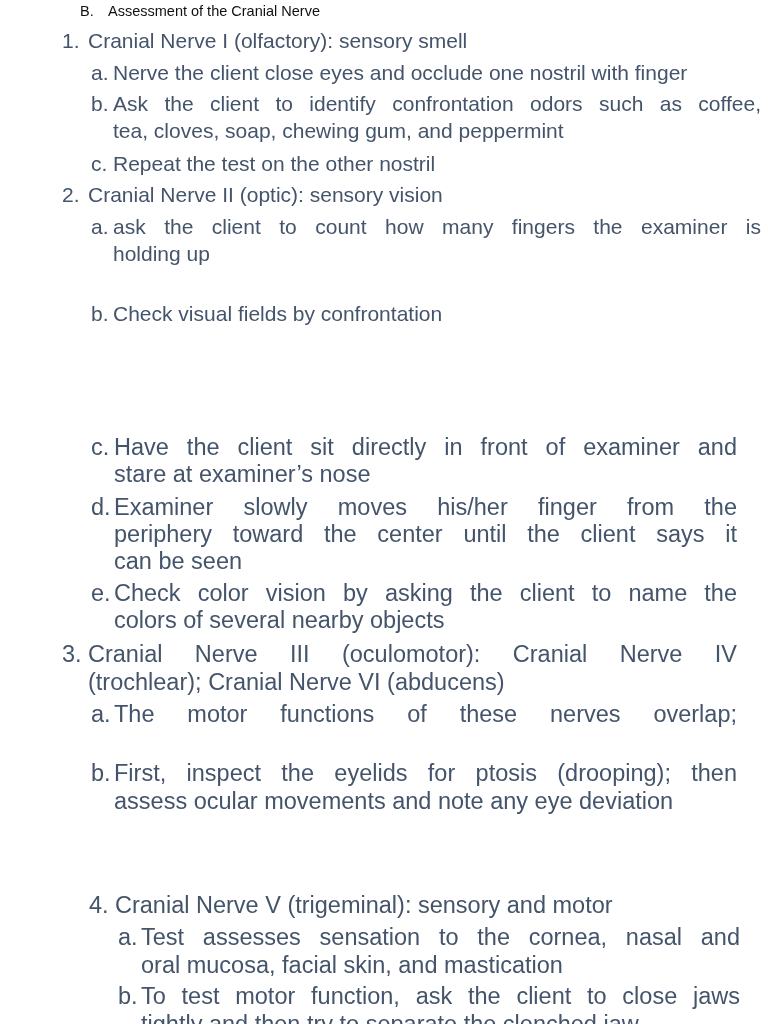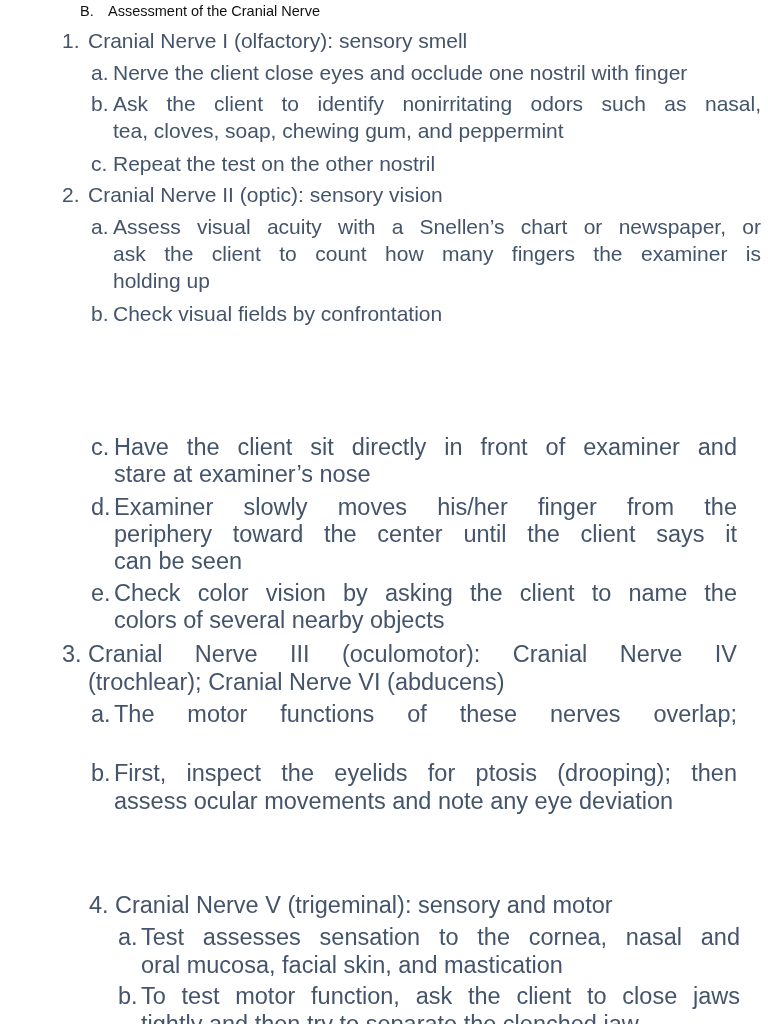--- a/index.html
+++ b/index.html
@@ -64,39 +64,38 @@
 </div>
 
 <div class="row" style="left:91px; top:59px; width:660px;">
   <span class="mk" style="width:22px;">a.</span>
   <span class="tx ll">Nerve the client close eyes and occlude one nostril with finger</span>
 </div>
 
 <div class="row" style="left:91px; top:90px; width:670px;">
   <span class="mk" style="width:22px;">b.</span>
   <span class="tx">
-    <span class="jl">Ask the client to identify nonirritating odors such as nasal,</span>
+    <span class="jl">Ask the client to identify confrontation odors such as coffee,</span>
     <span class="ll">tea, cloves, soap, chewing gum, and peppermint</span>
   </span>
 </div>
 
 <div class="row" style="left:91px; top:150px; width:500px;">
   <span class="mk" style="width:22px;">c.</span>
   <span class="tx ll">Repeat the test on the other nostril</span>
 </div>
 
 <div class="row" style="left:62px; top:181px; width:460px;">
   <span class="mk" style="width:26px;">2.</span>
   <span class="tx ll">Cranial Nerve II (optic): sensory vision</span>
 </div>
 
 <div class="row" style="left:91px; top:213px; width:670px;">
   <span class="mk" style="width:22px;">a.</span>
   <span class="tx">
-    <span class="jl">Assess visual acuity with a Snellen’s chart or newspaper, or</span>
     <span class="jl">ask the client to count how many fingers the examiner is</span>
     <span class="ll">holding up</span>
   </span>
 </div>
 
 <div class="row" style="left:91px; top:300px; width:500px;">
   <span class="mk" style="width:22px;">b.</span>
   <span class="tx ll">Check visual fields by confrontation</span>
 </div>
 

